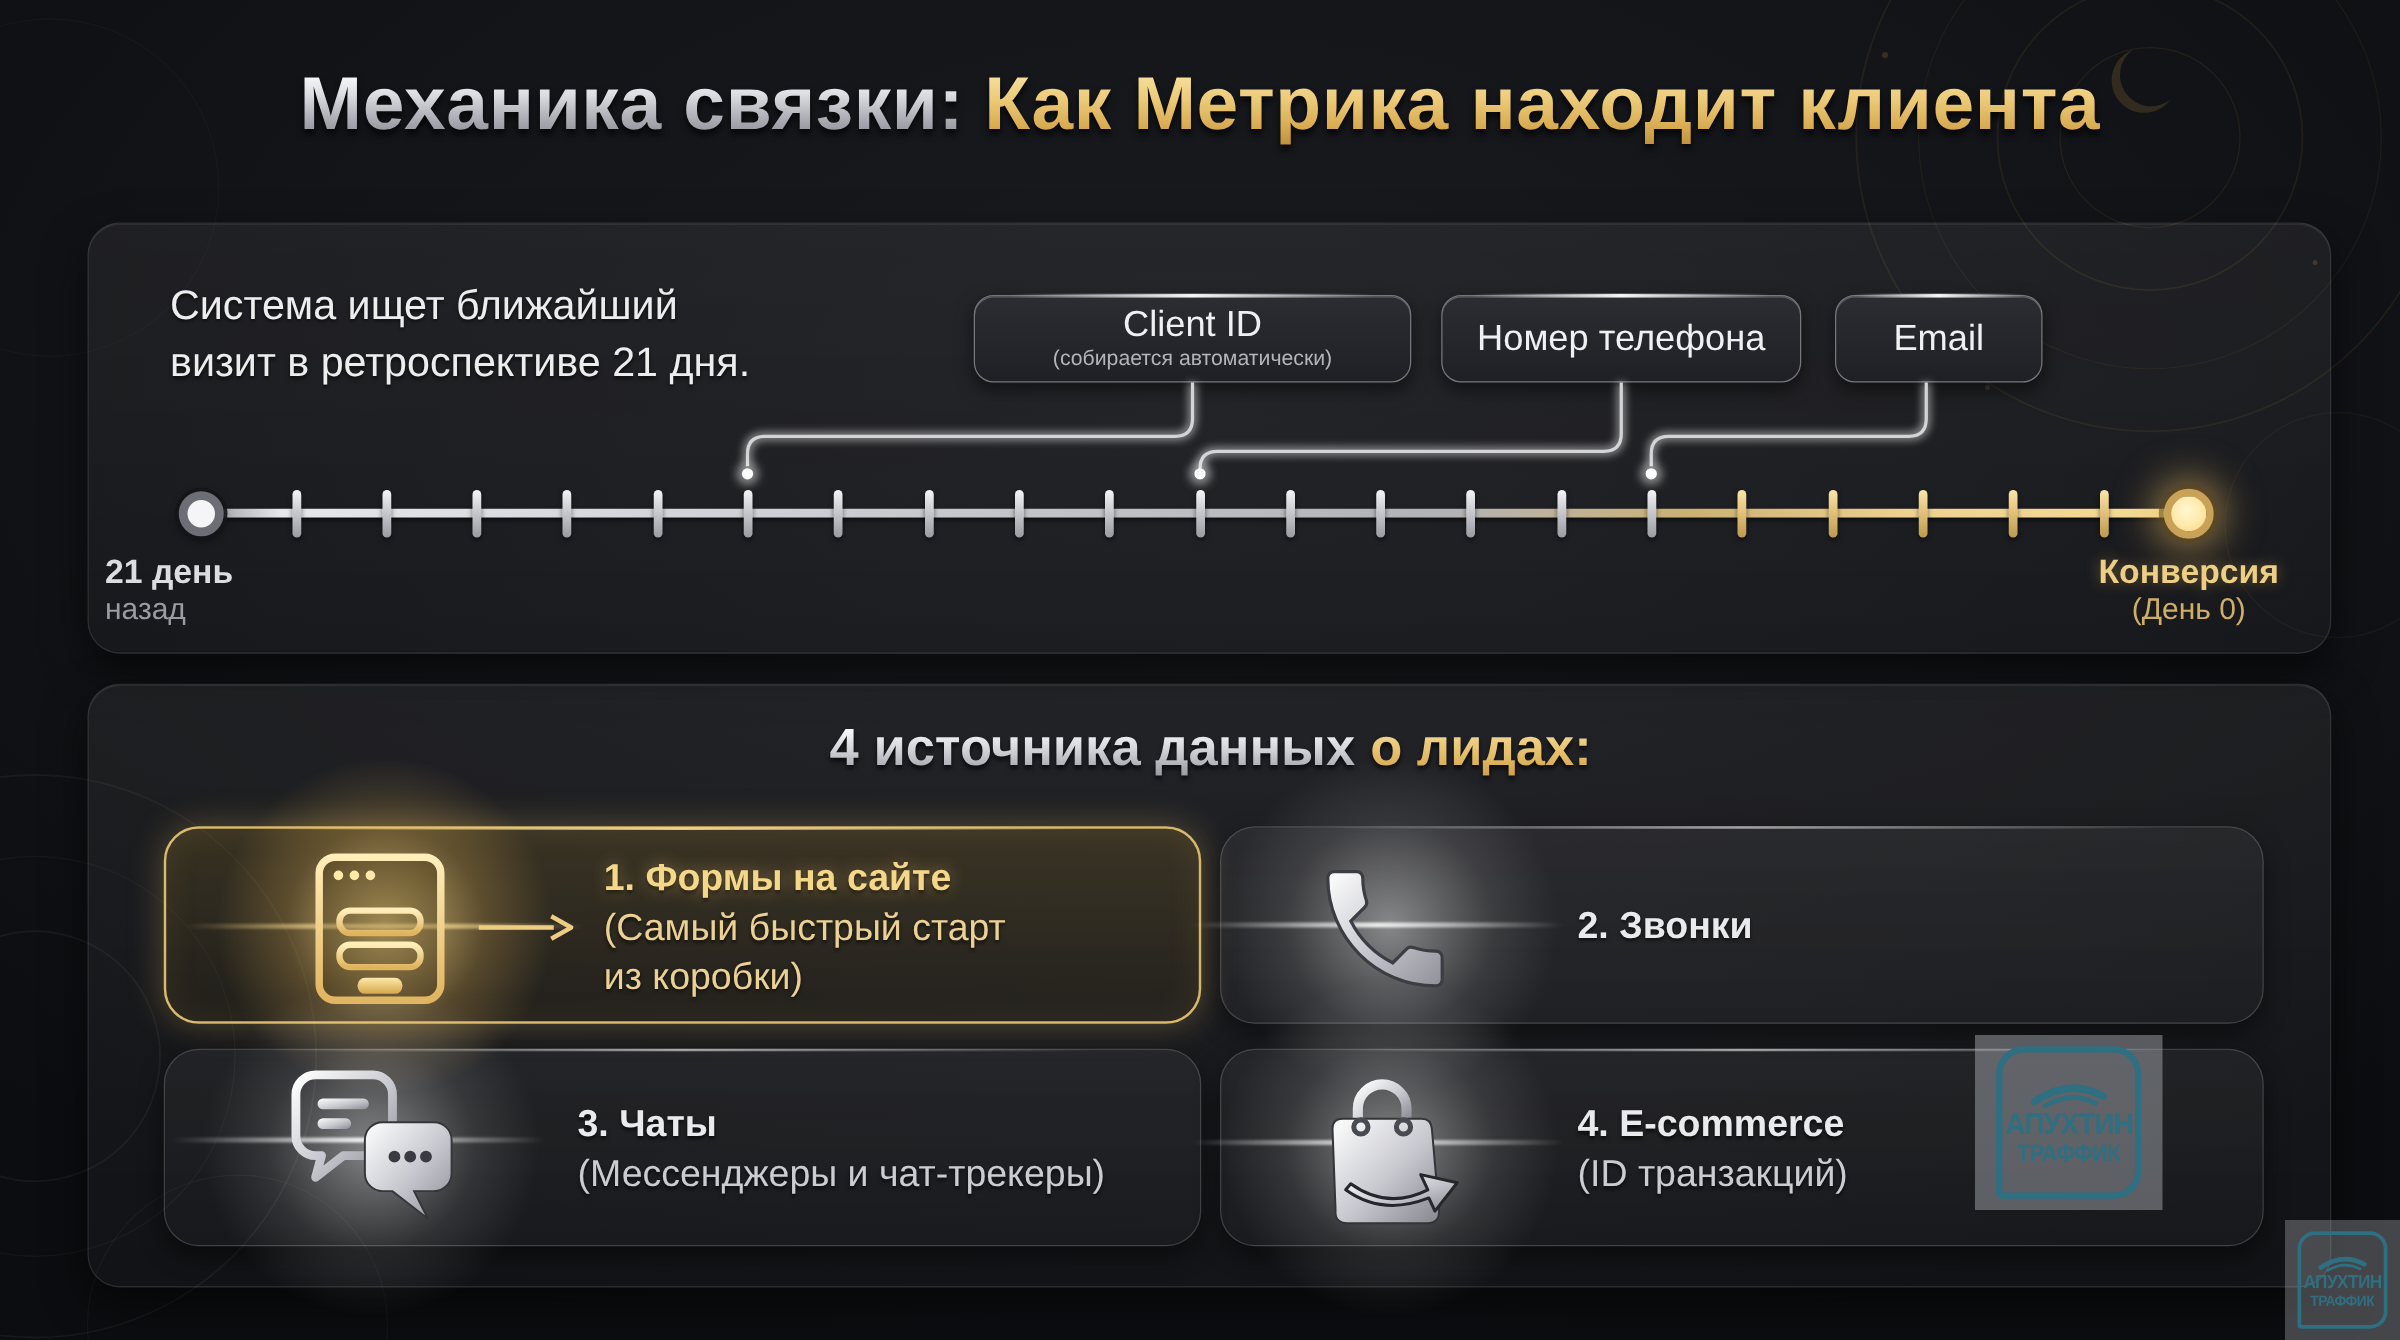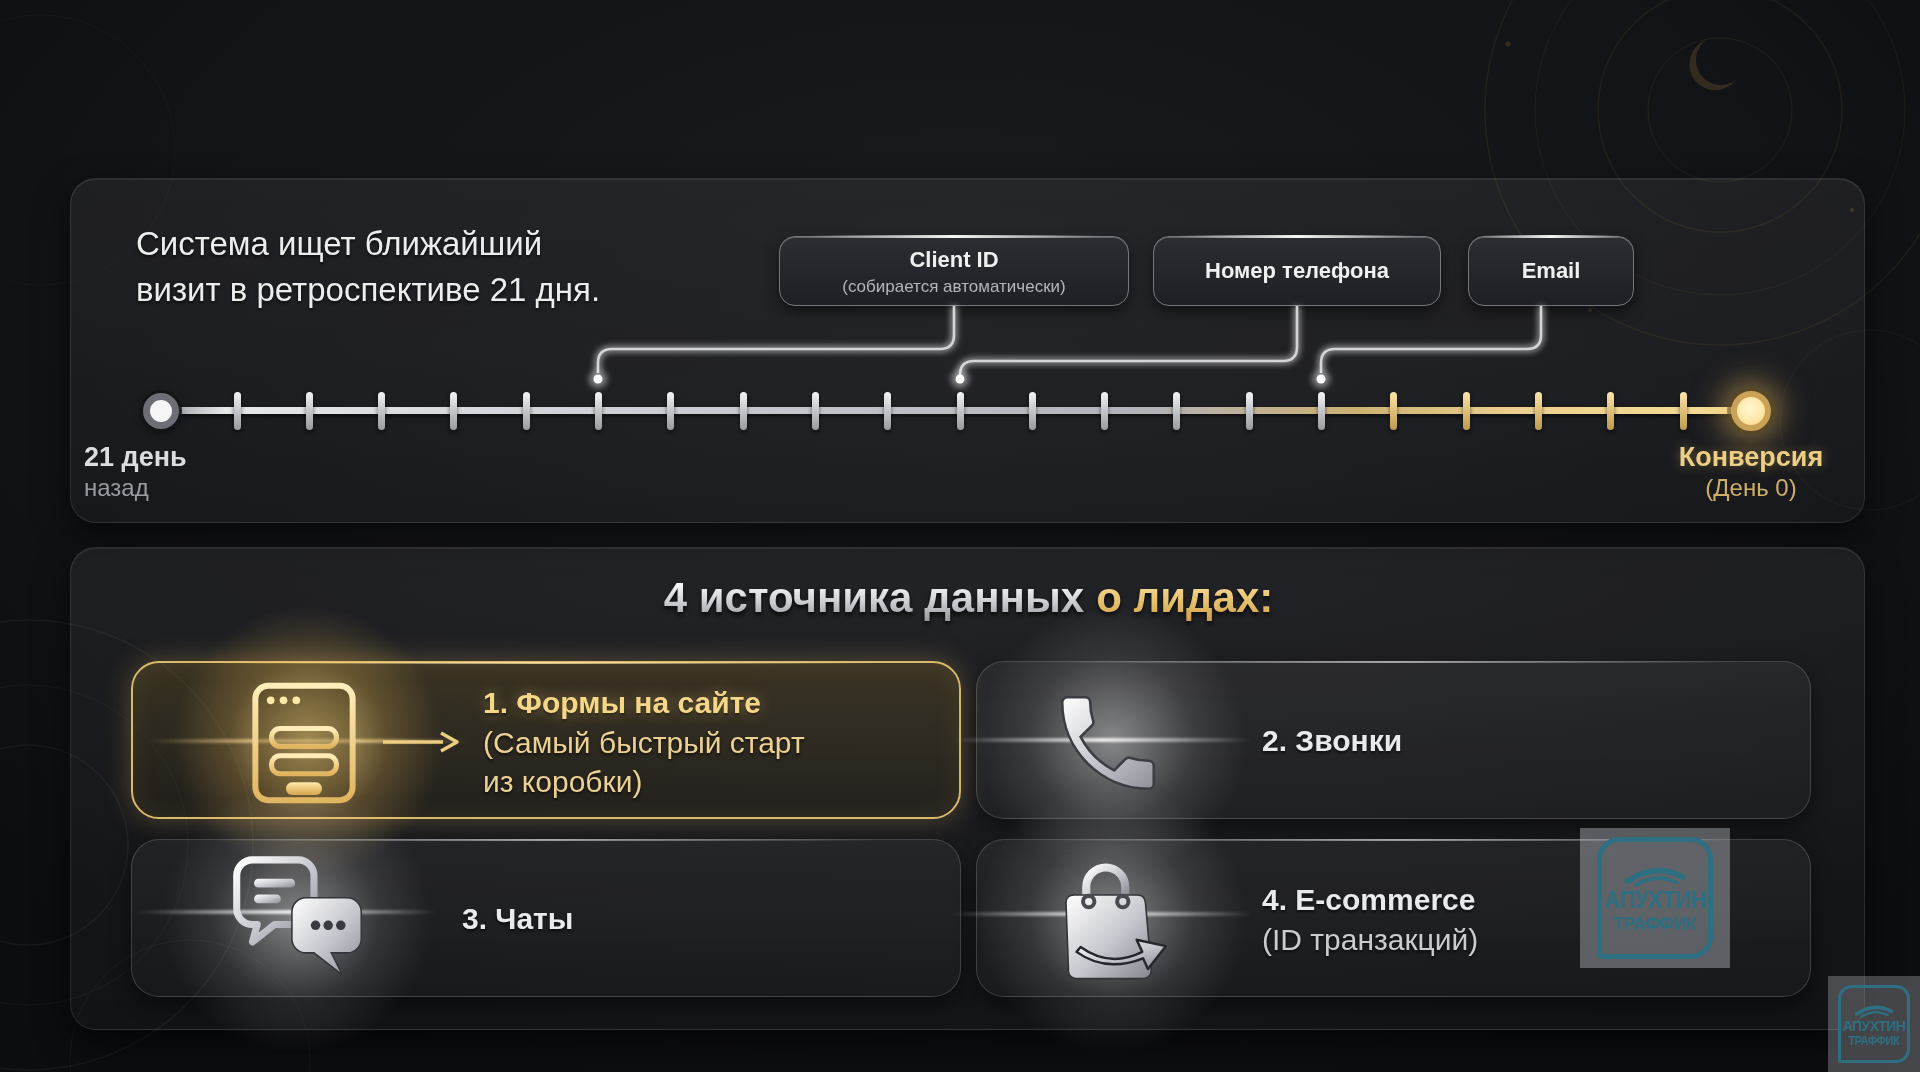--- a/index.html
+++ b/index.html
@@ -55,21 +55,21 @@
     display:flex; flex-direction:column; align-items:center; justify-content:center;
   }
   .badge::before {
     content:""; position:absolute; left:8%; right:8%; top:-2px; height:3px; border-radius:3px;
     background: linear-gradient(90deg, transparent, rgba(255,255,255,0.95) 50%, transparent);
     filter: blur(0.6px);
   }
   #badge-client-id { left:708px; width:350px; }
   #badge-phone    { left:1082px; width:288px; }
   #badge-email    { left:1397px; width:166px; }
-  .badge-label { font-size:22px; font-weight:700; color:#eff0f2; line-height:30px; }
+  .badge-label { font-size:29px; font-weight:400; color:#eff0f2; line-height:30px; }
   .badge-sub   { font-size:17px; color:#b4b5bc; line-height:21px; margin-top:1px; }
 
   
   #timeline-bar {
     position:absolute; left:90px; top:228px; width:1590px; height:7px; border-radius:4px;
     background: linear-gradient(90deg,#97989e 0%, #e6e7eb 4%, #c6c7cd 38%, #b2b3b9 62%,
                 #ccb173 75%, #eed190 86%, #f6dc96 100%);
     box-shadow: 0 2px 4px rgba(0,0,0,0.6);
   }
   .tick {
@@ -197,20 +197,21 @@
     </g>
     <g stroke="#7b7d85" fill="none">
       <circle cx="28" cy="845" r="225" stroke-width="1.5" opacity="0.10"></circle>
       <circle cx="28" cy="845" r="160" stroke-width="1" opacity="0.09"></circle>
       <circle cx="28" cy="845" r="100" stroke-width="1.5" opacity="0.10"></circle>
       <circle cx="190" cy="1060" r="120" stroke-width="1" opacity="0.08"></circle>
       <circle cx="40" cy="150" r="135" stroke-width="1" opacity="0.06"></circle>
     </g>
   </svg>
 
+  <h1 id="main-title"><span class="title-silver">Механика связки:</span><span class="title-gold">Как Метрика находит клиента</span></h1>
 
   <section class="panel" id="retro-panel">
 
     <div id="retro-desc">
       <div>Система ищет ближайший</div>
       <div>визит в ретроспективе 21 дня.</div>
     </div>
 
     <div class="badge" id="badge-client-id">
       <div class="badge-label">Client ID</div>
@@ -356,20 +357,21 @@
         <path d="M36,10 h58 a20,20 0 0 1 20,20 v42 a20,20 0 0 1 -20,20 H64 L36,114 L42,92 h-6 a20,20 0 0 1 -20,-20 V30 a20,20 0 0 1 20,-20 Z" fill="none" stroke="url(#silverFill2)" stroke-width="9" stroke-linejoin="round"></path>
         <rect x="38" y="34" width="52" height="11" rx="5.5" fill="url(#silverFill2)"></rect>
         <rect x="38" y="54" width="34" height="11" rx="5.5" fill="url(#silverFill2)"></rect>
         <path d="M104,58 h52 a18,18 0 0 1 18,18 v34 a18,18 0 0 1 -18,18 h-20 l14,28 -36,-28 h-10 a18,18 0 0 1 -18,-18 V76 a18,18 0 0 1 18,-18 Z" fill="url(#silverFill2)" stroke="#35363c" stroke-width="2"></path>
         <circle cx="116" cy="93" r="6" fill="#3a3b42"></circle>
           <circle cx="132" cy="93" r="6" fill="#3a3b42"></circle>
           <circle cx="148" cy="93" r="6" fill="#3a3b42"></circle>
       </svg>
       <div class="card-text" style="left:330px; width:480px;">
         <div class="card-title">3. Чаты</div>
+        <div class="card-sub">(Мессенджеры и чат-трекеры)</div>
       </div>
     </div>
 
     <div class="card" id="card-ecom">
       <div class="icon-glow" style="left:-5px; top:-62px;"></div>
       <div class="flare" style="left:-25px; top:72px; width:300px;"></div>
       <svg class="card-icon" style="left:62px; top:8px;" width="140" height="142" viewBox="0 0 170 175">
         <defs>
           <linearGradient id="silverFill3" x1="0" y1="0" x2="1" y2="1">
             <stop offset="0" stop-color="#ffffff"></stop>

